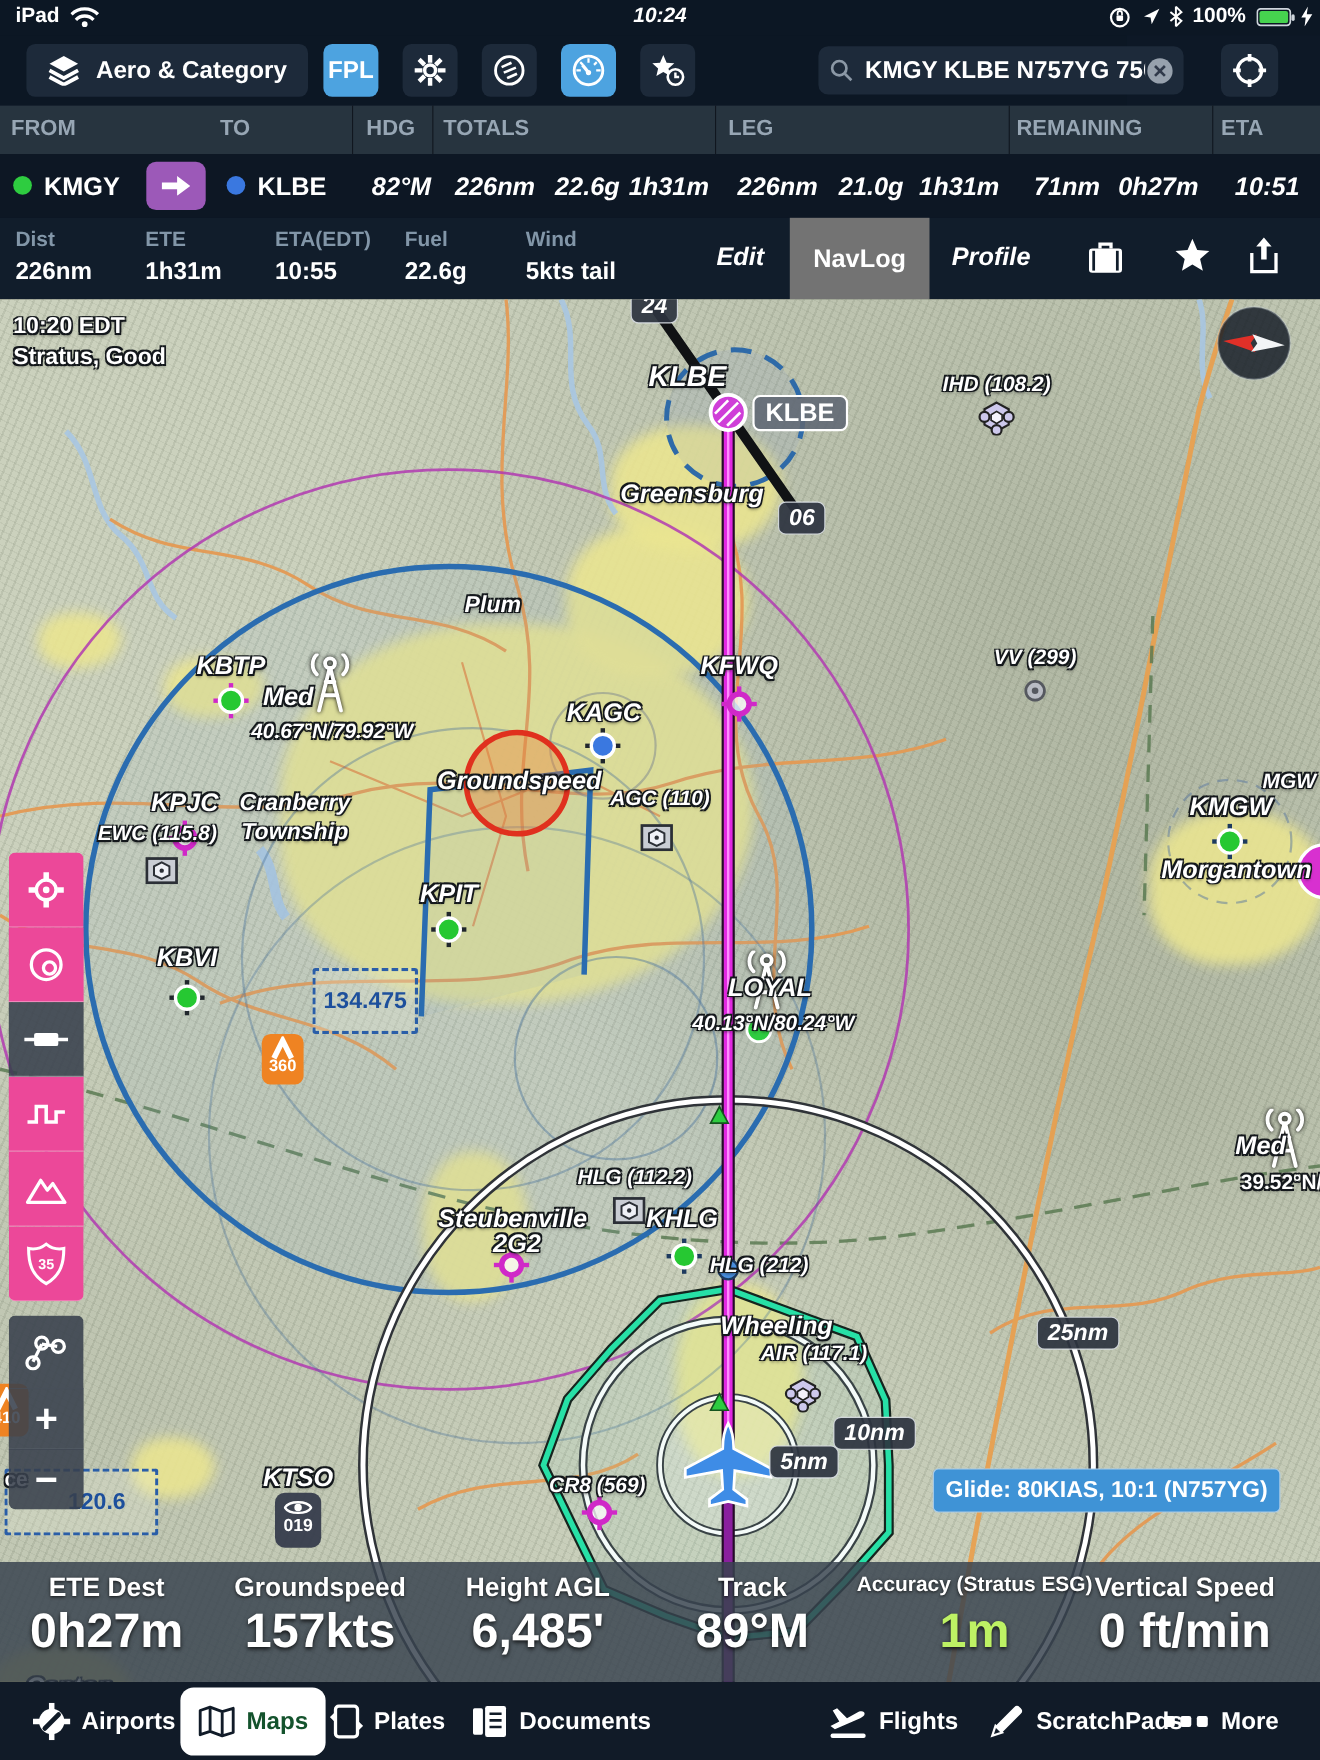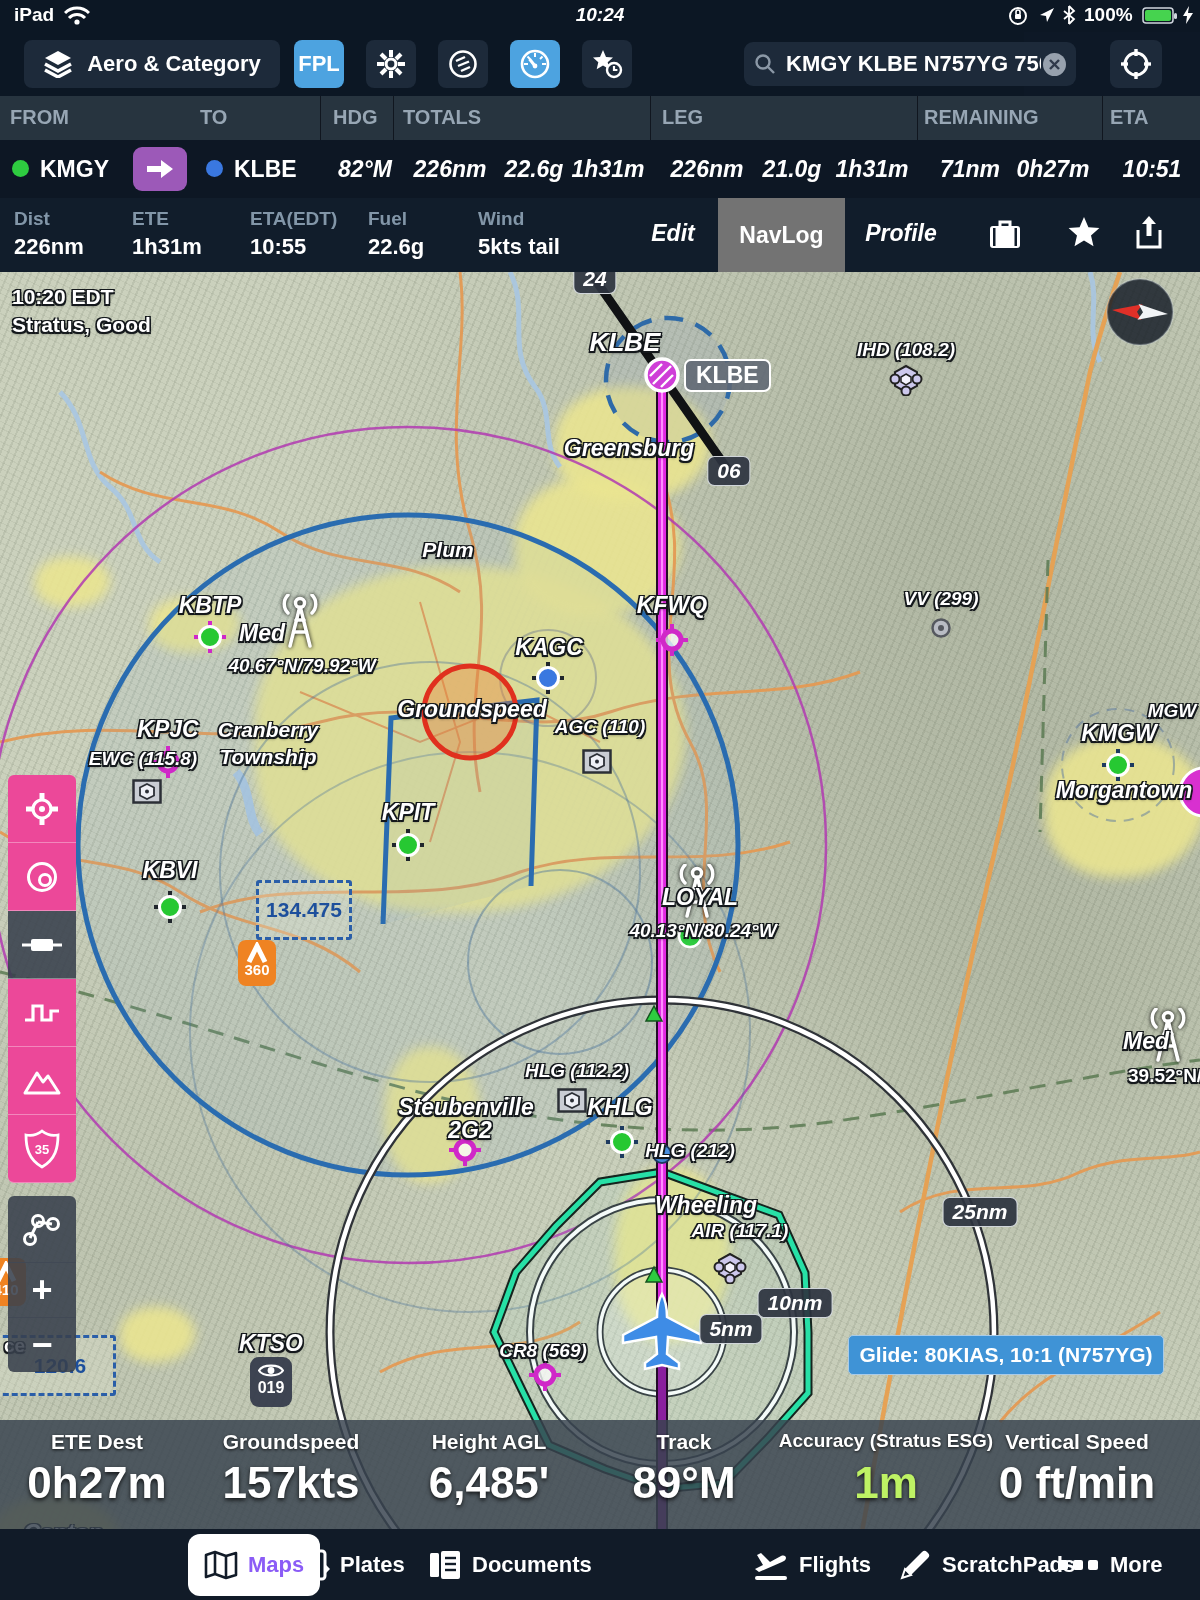--- a/index.html
+++ b/index.html
@@ -35,35 +35,35 @@
   .urban{position:absolute;background:#eae591;opacity:.9;filter:blur(6px);border-radius:48% 52% 55% 45%;}
   .ml{position:absolute;color:#fff;font-weight:bold;white-space:nowrap;
       text-shadow:-1.5px -1.5px 0 #14181c,1.5px -1.5px 0 #14181c,-1.5px 1.5px 0 #14181c,
                   1.5px 1.5px 0 #14181c,0 2px 3px rgba(0,0,0,.55);}
   .s26{font-size:26px;} .s23{font-size:23px;} .s21{font-size:21px;} .s19{font-size:19px;}
   .badge{position:absolute;background:rgba(44,51,63,0.92);color:#fff;font-weight:bold;
          font-size:21px;border:1.5px solid rgba(235,240,245,0.85);border-radius:7px;
          padding:2px 9px;white-space:nowrap;}
   .freqbox{position:absolute;color:#1d4f9c;font-weight:bold;font-size:21px;
            border:3px dashed #2a5ea8;border-radius:3px;background:rgba(235,238,220,0.25);
-           display:flex;align-items:center;justify-content:center;}
+           display:flex;align-items:center;justify-content:center;margin-left:28px;}
   .leftbtn{left:8px;width:68px;background:#ec4899;border-bottom:1px solid rgba(255,255,255,0.35);
            display:flex;align-items:center;justify-content:center;}
   .leftbtn.dark{background:rgba(56,64,76,0.88);}
   
   .instr{left:0;top:1420px;width:1200px;height:109px;background:rgba(56,67,79,0.84);z-index:30;}
-  .ilab{position:absolute;top:10px;color:#fff;font-weight:bold;font-size:21px;
+  .ilab{position:absolute;top:10px;color:#fff;font-weight:bold;font-size:24px;
         text-shadow:0 1px 3px rgba(0,0,0,.8);transform:translateX(-50%);white-space:nowrap;}
   .ival{position:absolute;top:38px;color:#fff;font-weight:bold;font-size:44px;
         text-shadow:0 2px 4px rgba(0,0,0,.8);transform:translateX(-50%);white-space:nowrap;}
   .tabbar{left:0;top:1529px;width:1200px;height:71px;background:#111b28;z-index:40;
           display:flex;align-items:center;}
   .tab{display:flex;align-items:center;gap:10px;color:#fff;font-size:22px;font-weight:bold;
        position:absolute;height:62px;}
-  .tab.active{background:#fff;color:#8b5cf6;border-radius:12px;padding:0 16px;margin-left:24px;}
+  .tab.active{background:#fff;color:#14532d;border-radius:12px;padding:0 16px;}
   svg{display:block;}
 </style>
 </head>
 <body>
 <div id="page">
 
 <div class="ab statusbar">
   <span class="ab" style="left:14px;top:4px">iPad</span>
   <span class="ab" style="left:64px;top:6px">
     <svg width="26" height="20" viewBox="0 0 26 20">
@@ -734,20 +734,33 @@
   <span class="ival" style="left:489px">6,485'</span>
   <span class="ilab" style="left:684px">Track</span>
   <span class="ival" style="left:684px">89°M</span>
   <span class="ilab" style="left:886px;font-size:19px">Accuracy (Stratus ESG)</span>
   <span class="ival" style="left:886px;color:#bef264">1m</span>
   <span class="ilab" style="left:1077px">Vertical Speed</span>
   <span class="ival" style="left:1077px">0 ft/min</span>
 </div>
 
 <div class="ab tabbar">
+  <div class="tab" style="left:30px">
+    <svg width="34" height="34" viewBox="0 0 34 34">
+          <g fill="#fff">
+            <rect x="14.5" y="0" width="5" height="8"></rect>
+            <rect x="14.5" y="26" width="5" height="8"></rect>
+            <rect x="0" y="14.5" width="8" height="5"></rect>
+            <rect x="26" y="14.5" width="8" height="5"></rect>
+            <circle cx="17" cy="17" r="11.5"></circle>
+          </g>
+          <rect x="14.8" y="6" width="4.4" height="22" rx="2.2" transform="rotate(45 17 17)" fill="#111b28"></rect>
+        </svg>
+    <span>Airports</span>
+  </div>
   <div class="tab active" style="left:164px">
     <svg width="34" height="30" viewBox="0 0 34 30">
           <path d="M2,5 L11,2 L22,6 L32,3 V25 L22,28 L11,24 L2,27 Z" stroke="#111b28" stroke-width="2.6" fill="none" stroke-linejoin="round"></path>
           <line x1="11" y1="3" x2="11" y2="23" stroke="#111b28" stroke-width="2.6"></line>
           <line x1="22" y1="7" x2="22" y2="27" stroke="#111b28" stroke-width="2.6"></line>
         </svg>
     <span>Maps</span>
   </div>
   <div class="tab" style="left:300px">
     <svg width="30" height="34" viewBox="0 0 30 34">

